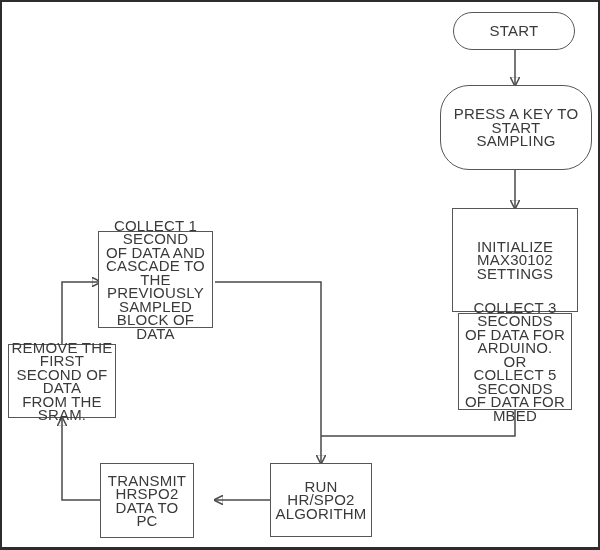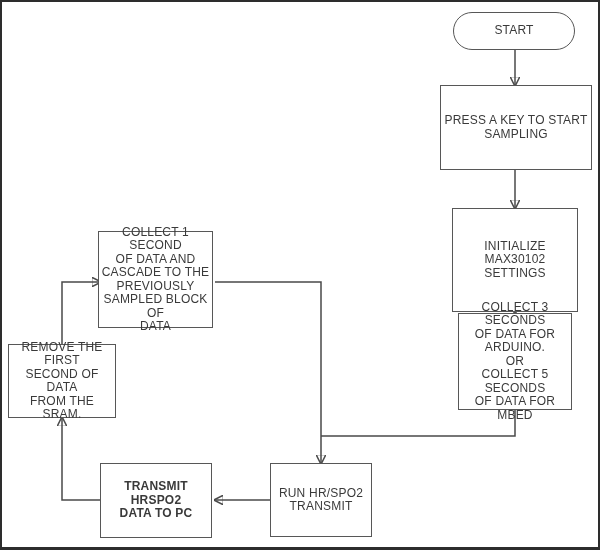--- a/index.html
+++ b/index.html
@@ -22,21 +22,21 @@
     border-bottom-width: 3px;
     pointer-events: none;
     z-index: 3;
   }
   .node {
     position: absolute;
     box-sizing: border-box;
     border: 1.5px solid #575757;
     background: #ffffff;
     color: #3a3a3a;
-    font-size: 12px;
+    font-size: 15px;
     line-height: 13.5px;
     letter-spacing: 0.2px;
     text-align: center;
     white-space: pre-line;
     display: flex;
     align-items: center;
     justify-content: center;
     padding: 2px;
     z-index: 2;
   }
@@ -49,26 +49,26 @@
     z-index: 1;
     pointer-events: none;
   }
   .wires path {
     stroke: #4a4a4a;
     stroke-width: 1.5;
     fill: none;
   }
   
   .n-start    { left: 453px; top: 12px;  width: 122px; height: 38px; }
-  .n-press    { left: 440px; top: 85px;  width: 152px; height: 85px; }
+  .n-press    { left: 440px; top: 85px;  width: 152px; height: 85px; border-radius: 29px; }
   .n-init     { left: 452px; top: 208px; width: 126px; height: 104px; }
   .n-collect3 { left: 458px; top: 313px; width: 114px; height: 97px; }
   .n-collect1 { left: 98px; top: 231px; width: 115px; height: 97px; }
   .n-remove   { left: 8px;   top: 344px; width: 108px; height: 74px; }
-  .n-transmit { left: 100px; top: 463px; width: 112px; height: 75px; font-weight: bold; }
+  .n-transmit { left: 100px; top: 463px; width: 94px; height: 75px; }
   .n-run      { left: 270px; top: 463px; width: 102px; height: 74px; }
 </style>
 </head>
 <body>
 
 <div class="canvas">
 
   <div class="frame"></div>
 
   <svg class="wires" width="600" height="550" viewBox="0 0 600 550">
@@ -110,15 +110,15 @@
 DATA</div>
 
   <div class="node n-remove">REMOVE THE FIRST
 SECOND OF DATA
 FROM THE SRAM.</div>
 
   <div class="node n-transmit">TRANSMIT HRSPO2
 DATA TO PC</div>
 
   <div class="node n-run">RUN HR/SPO2
-TRANSMIT</div>
+ALGORITHM</div>
 
 </div>
 
 </body></html>

